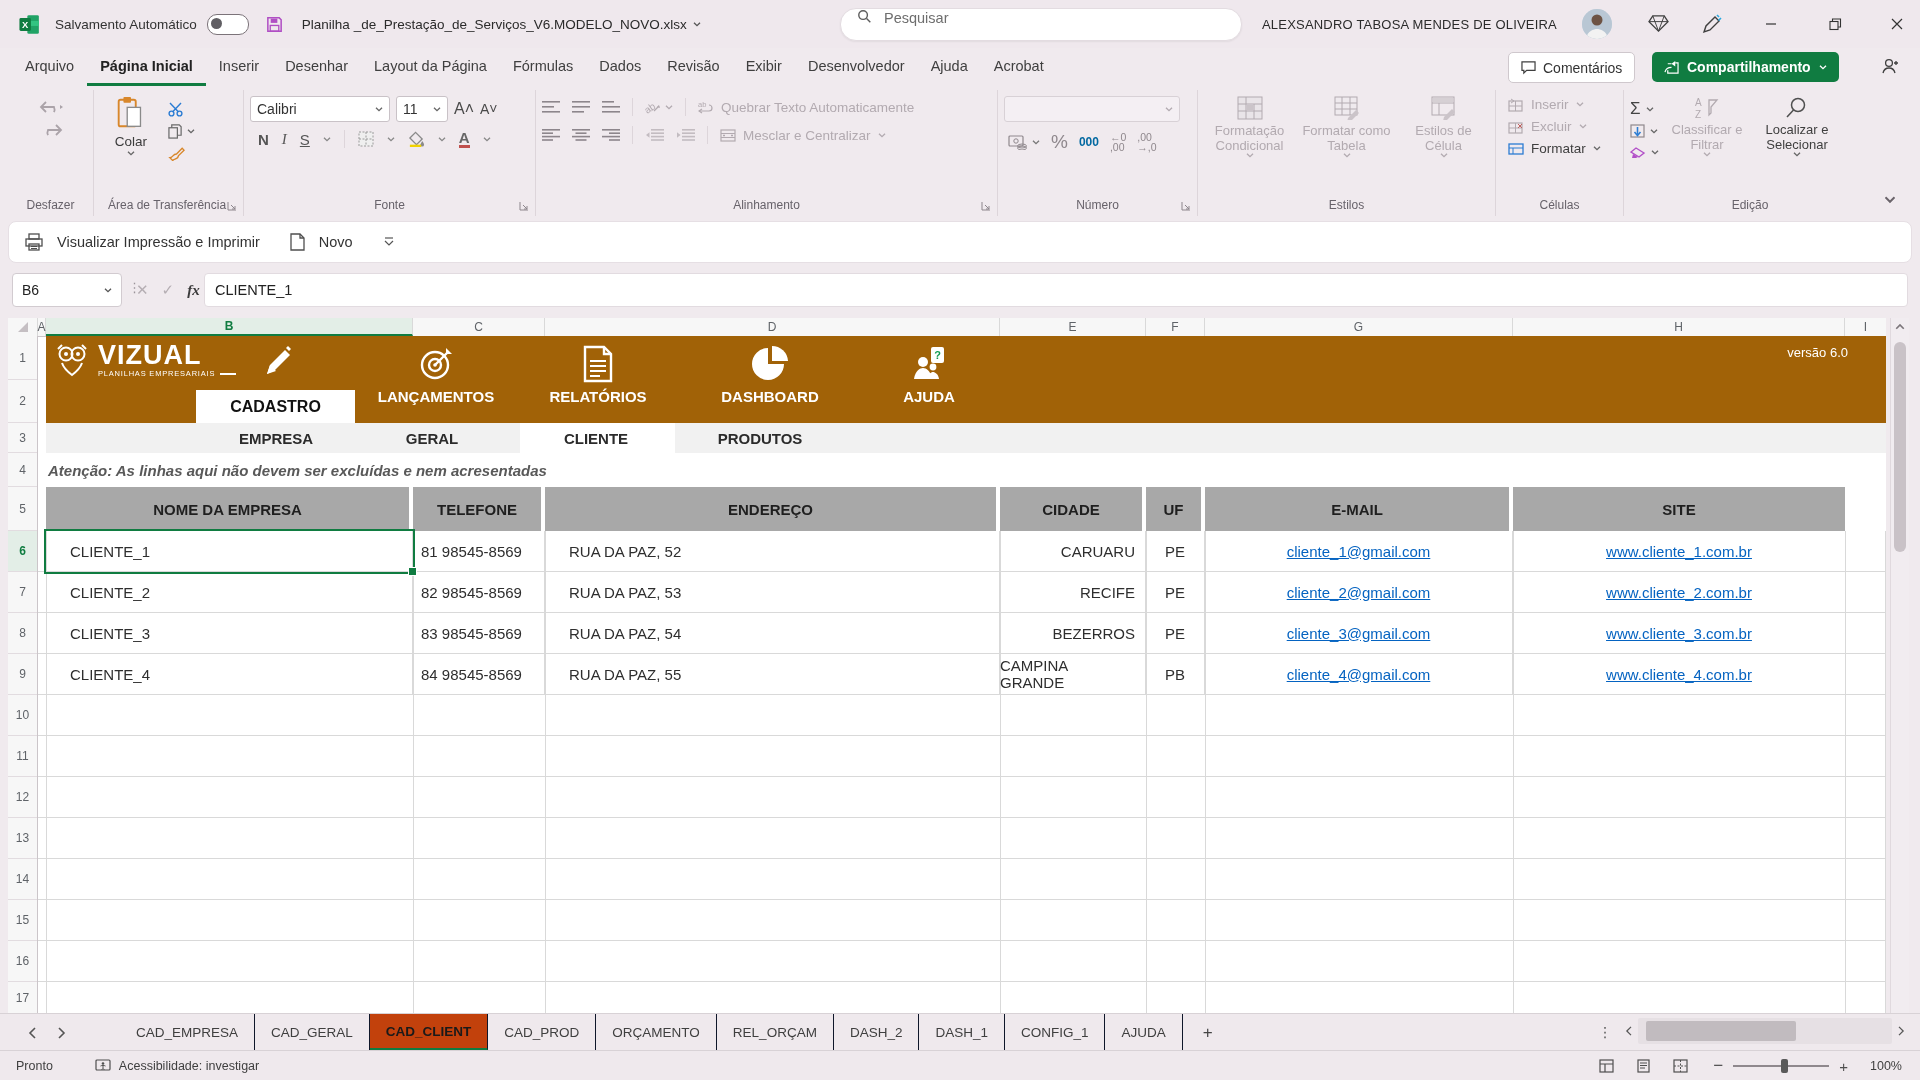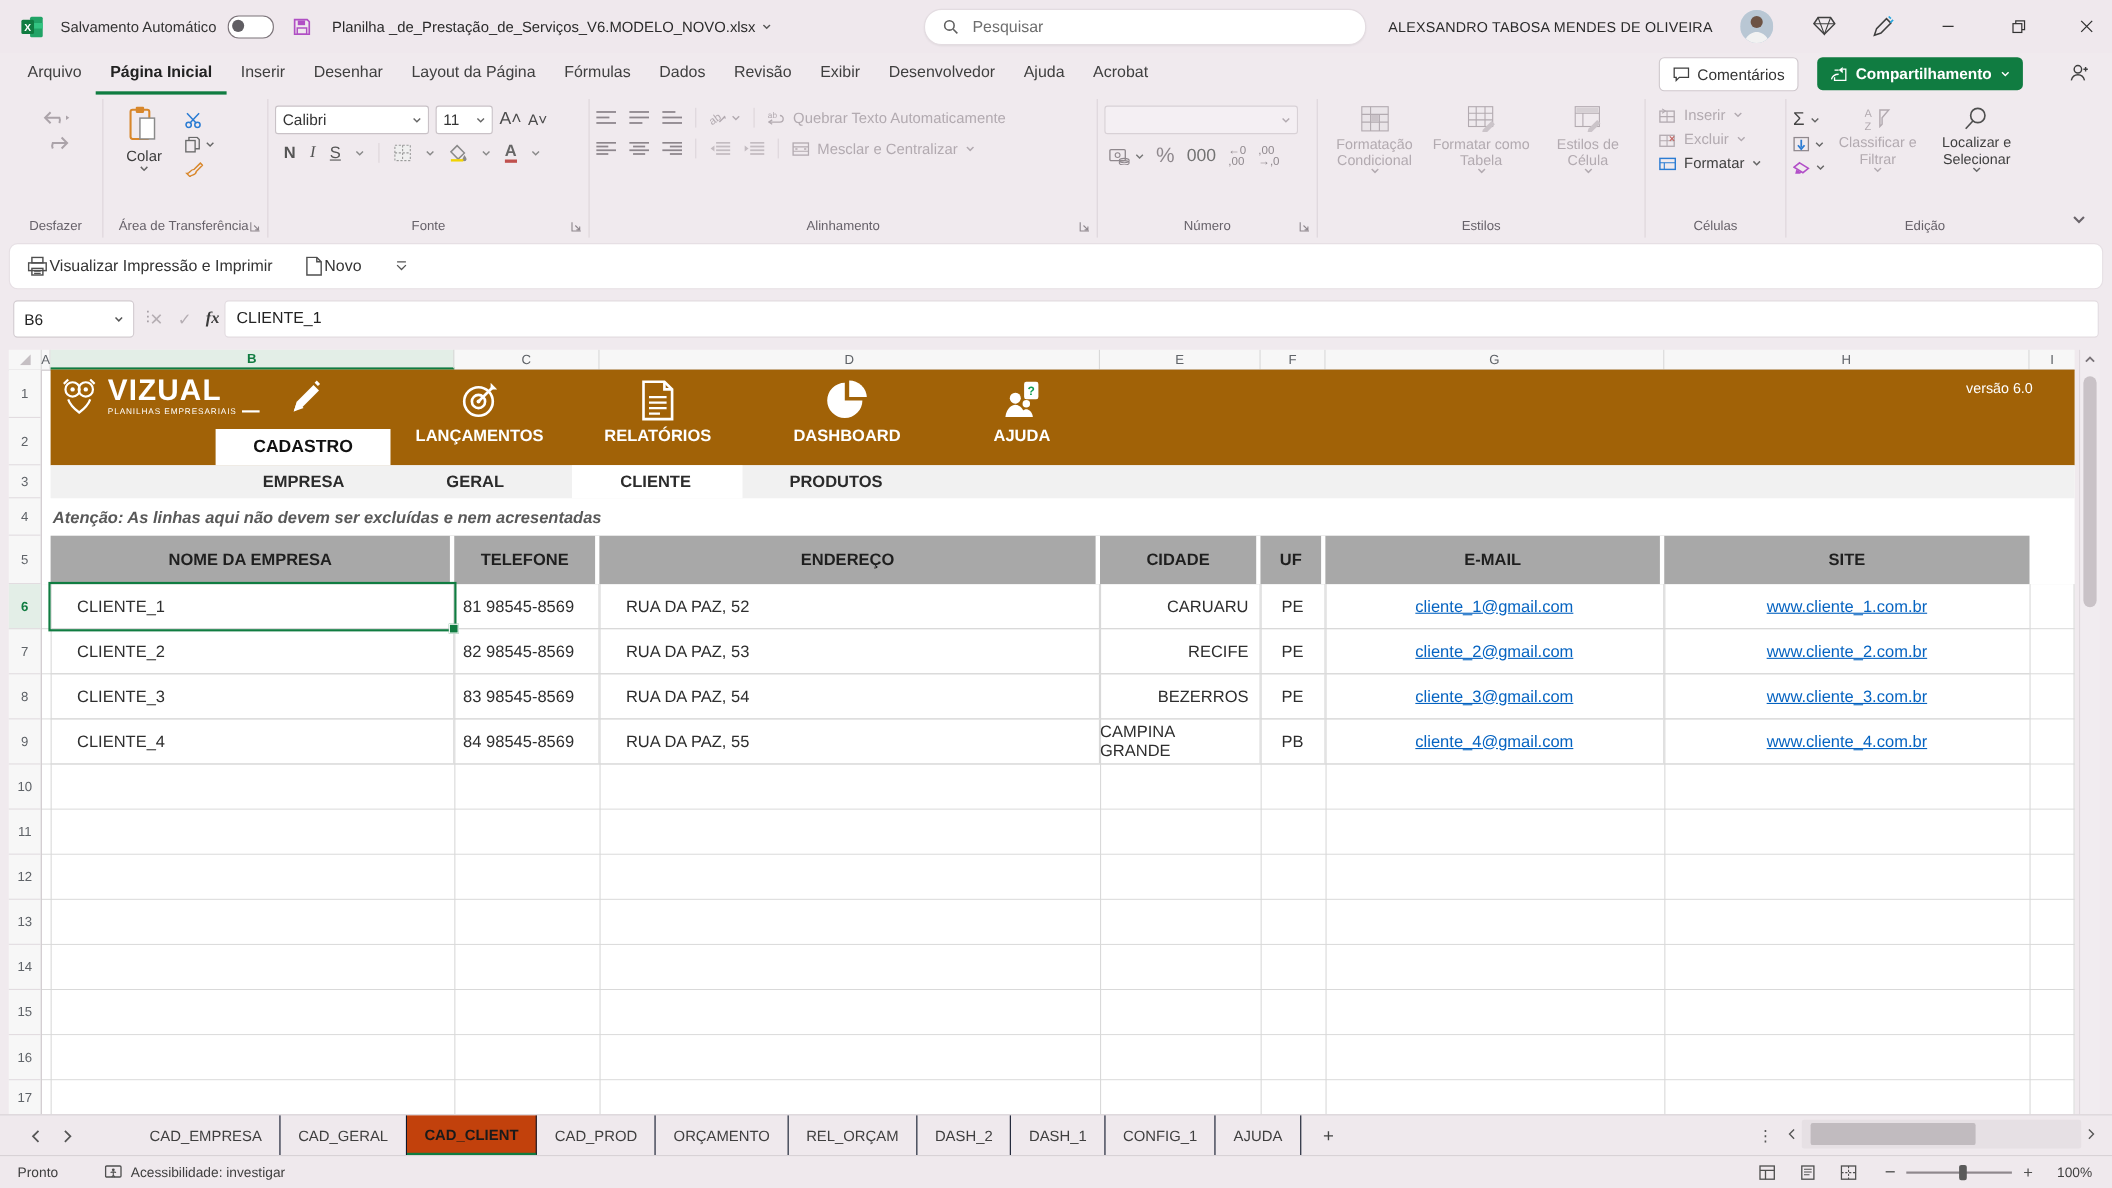--- a/index.html
+++ b/index.html
@@ -9,21 +9,21 @@
   
   .titlebar{position:absolute;top:0;left:0;width:1920px;height:48px;background:#efe8ed;display:flex;align-items:center}
   .xl-logo{margin-left:18px}
   .autosave-lbl{font-size:13.5px;color:#333;margin-left:14px}
   .toggle{width:40px;height:19px;border:1px solid #7b7379;border-radius:10px;background:#fff;margin-left:10px;position:relative}
   .toggle .knob{position:absolute;left:3px;top:3px;width:11px;height:11px;border-radius:50%;background:#605e63}
   .save-ic{margin-left:16px}
   .fname{font-size:13.5px;color:#2b2b2b;margin-left:18px;white-space:nowrap}
   .fname-chev{margin-left:6px;color:#555}
   .search-pill{position:absolute;left:840px;top:8px;width:400px;height:31px;background:#fff;border:1px solid #e3dce1;
-     border-radius:16px;display:flex;align-items:center;box-shadow:0 1px 2px rgba(0,0,0,.06)}
+     border-radius:16px;display:flex;align-items:flex-start;box-shadow:0 1px 2px rgba(0,0,0,.06)}
   .search-pill input{border:0;outline:0;background:transparent;font-size:14.5px;color:#444;width:300px;font-family:"Liberation Sans",sans-serif}
   .search-pill input::placeholder{color:#6e6e6e}
   .user-name{position:absolute;left:1262px;top:0;height:48px;display:flex;align-items:center;font-size:13px;color:#2b2b2b;letter-spacing:.2px}
   .avatar{position:absolute;left:1582px;top:9px;width:30px;height:30px;border-radius:50%;overflow:hidden;background:#cdd9e5}
   .tb-ic{position:absolute;top:14px;color:#494949}
   .win-btn{position:absolute;top:0;width:46px;height:48px;display:flex;align-items:center;justify-content:center;color:#333}
   
   .menubar{position:absolute;top:48px;left:0;width:1920px;height:38px;display:flex;align-items:flex-end;padding-left:12px;box-sizing:border-box}
   .mtab{font-size:14.5px;color:#3f3f3f;padding:0 13px 9px;border-bottom:3px solid transparent;white-space:nowrap}
   .mtab.active{font-weight:bold;color:#222;border-bottom-color:#107C41}
@@ -42,21 +42,21 @@
   .en{color:#3f3f3f}
   .chev8{width:8px;height:5px}
   .combob{background:#fff;border:1px solid #c9c2c7;border-radius:3px;height:26px;display:flex;align-items:center;
       font-size:14px;color:#333;padding:0 6px;justify-content:space-between;box-sizing:border-box}
   .bigbtn{display:flex;flex-direction:column;align-items:center;width:96px;font-size:13px;line-height:15px;text-align:center}
   .alicon rect{fill:#8d868c}
   .alicon.dis2 rect{fill:#c3bcc1}
   
   .qat{position:absolute;top:221px;left:8px;width:1904px;height:42px;background:#fff;border:1px solid #e6dfe4;border-radius:8px;
       display:flex;align-items:center;padding-left:16px;box-sizing:border-box;gap:30px}
-  .qat-item{display:flex;align-items:center;gap:2px;font-size:14.5px;color:#333}
+  .qat-item{display:flex;align-items:center;gap:14px;font-size:14.5px;color:#333}
   .namebox{position:absolute;left:12px;top:273px;width:110px;height:34px;background:#fff;border:1px solid #d2cbd0;border-radius:4px;
       display:flex;align-items:center;justify-content:space-between;padding:0 9px;box-sizing:border-box;font-size:14px;color:#222}
   .fxpill{position:absolute;left:136px;top:273px;width:60px;height:34px;display:flex;align-items:center;gap:13px;font-size:15px}
   .fbar{position:absolute;left:204px;top:273px;width:1704px;height:34px;background:#fff;border:1px solid #e2dbe0;border-radius:4px;
       display:flex;align-items:center;padding-left:10px;font-size:14.5px;color:#222;box-sizing:border-box}
   .vdots{position:absolute;left:128px;top:280px;color:#9b949a;font-size:13px;letter-spacing:0}
   
   .colstrip{position:absolute;top:318px;left:8px;width:1878px;height:18px;background:#f7f7f7;border-bottom:1px solid #cbc5c9}
   .colcell{position:absolute;top:0;height:18px;font-size:12px;color:#5f6368;display:flex;align-items:center;justify-content:center;
       border-right:1px solid #d9d9d9;box-sizing:border-box}
@@ -487,21 +487,21 @@
               <rect x="1" y="1" width="14" height="10" rx="1" fill="none" stroke="#8f888d" stroke-width="1.2"></rect>
               <circle cx="8" cy="6" r="2.2" fill="none" stroke="#8f888d"></circle>
               <ellipse cx="14" cy="11" rx="4.5" ry="2" fill="none" stroke="#8f888d"></ellipse>
               <ellipse cx="14" cy="13" rx="4.5" ry="2" fill="none" stroke="#8f888d"></ellipse>
             </svg>
             <svg class="chev8" viewBox="0 0 8 5" style="color:#777">
               <use href="#chev"></use>
             </svg>
           </span>
         <span style="font-size:19px;color:#8f888d">%</span>
-        <span style="font-size:16px;font-weight:normal;color:#737373">000</span>
+        <span style="font-size:12px;font-weight:bold;color:#0369a1">000</span>
         <span style="font-size:10.5px;color:#8f888d;line-height:10px">←0<br>,00</span>
         <span style="font-size:10.5px;color:#8f888d;line-height:10px">,00<br>→,0</span>
       </div>
     </div>
     <div class="rlabel">Número</div>
     <span class="launcher">
         <svg width="10" height="10" viewBox="0 0 10 10">
           <path d="M1 1v8h8" fill="none" stroke="currentColor"></path>
           <path d="M4 4l4 4M8 5v3H5" fill="none" stroke="currentColor"></path>
         </svg>

